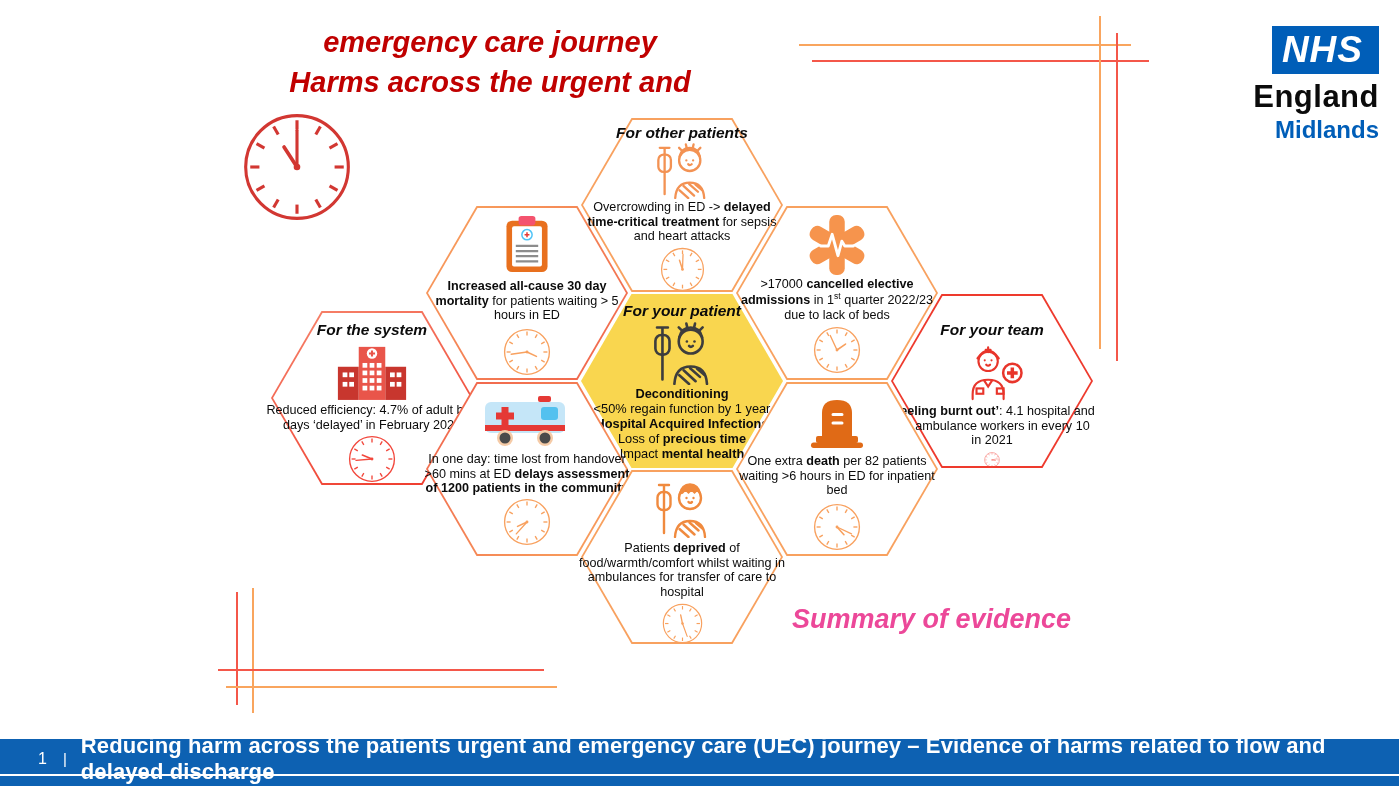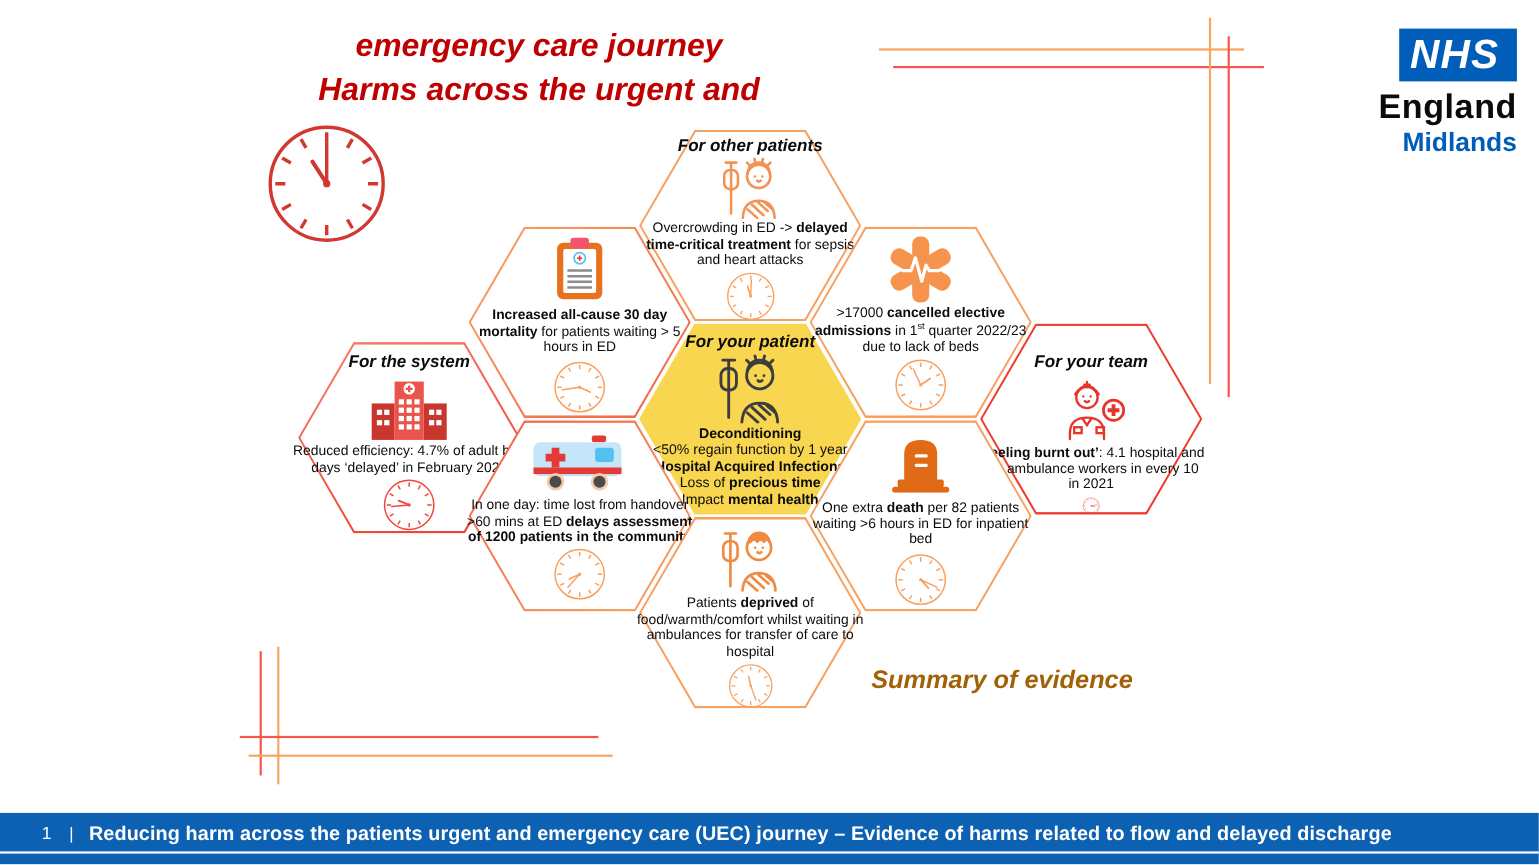--- a/index.html
+++ b/index.html
@@ -34,32 +34,32 @@
     position:absolute; inset:0; display:flex; flex-direction:column; align-items:center;
     text-align:center;
   }
   .hex-header { font-size:15.5px; font-weight:bold; font-style:italic; color:#0b0b0b; }
   .hex-body { font-size:12.6px; line-height:1.17; color:#0b0b0b; }
   .hex-body sup { font-size:8.5px; }
   .pline { font-size:12.8px; line-height:1.18; color:#0b0b0b; }
   .icon { flex:none; }
   
   .summary {
-    position:absolute; left:792px; top:604px; color:#a16207;
-    font-weight:bold; font-style:italic; font-size:23px;
+    position:absolute; left:792px; top:604px; color:#ec4899;
+    font-weight:bold; font-style:italic; font-size:27px;
   }
   
   .footer {
     position:absolute; left:0; right:0; bottom:0; height:47px; background:#0D61B2;
     display:flex; align-items:center; color:#fff; padding-left:38px; padding-bottom:8px;
   }
   .footer-line { position:absolute; left:0; right:0; bottom:10px; height:2px; background:#fff; }
   .footer .page { font-size:16px; }
   .footer .sep { font-size:15px; margin:0 14px 0 16px; font-weight:300; }
-  .footer .ftext { font-size:18px; font-weight:bold; letter-spacing:0.1px; }
+  .footer .ftext { font-size:22px; font-weight:bold; letter-spacing:0.1px; }
 </style>
 </head>
 <body>
 
 <div class="slide">
 
   <div class="title">
     <div>emergency care journey</div>
     <div>Harms across the urgent and</div>
   </div>

